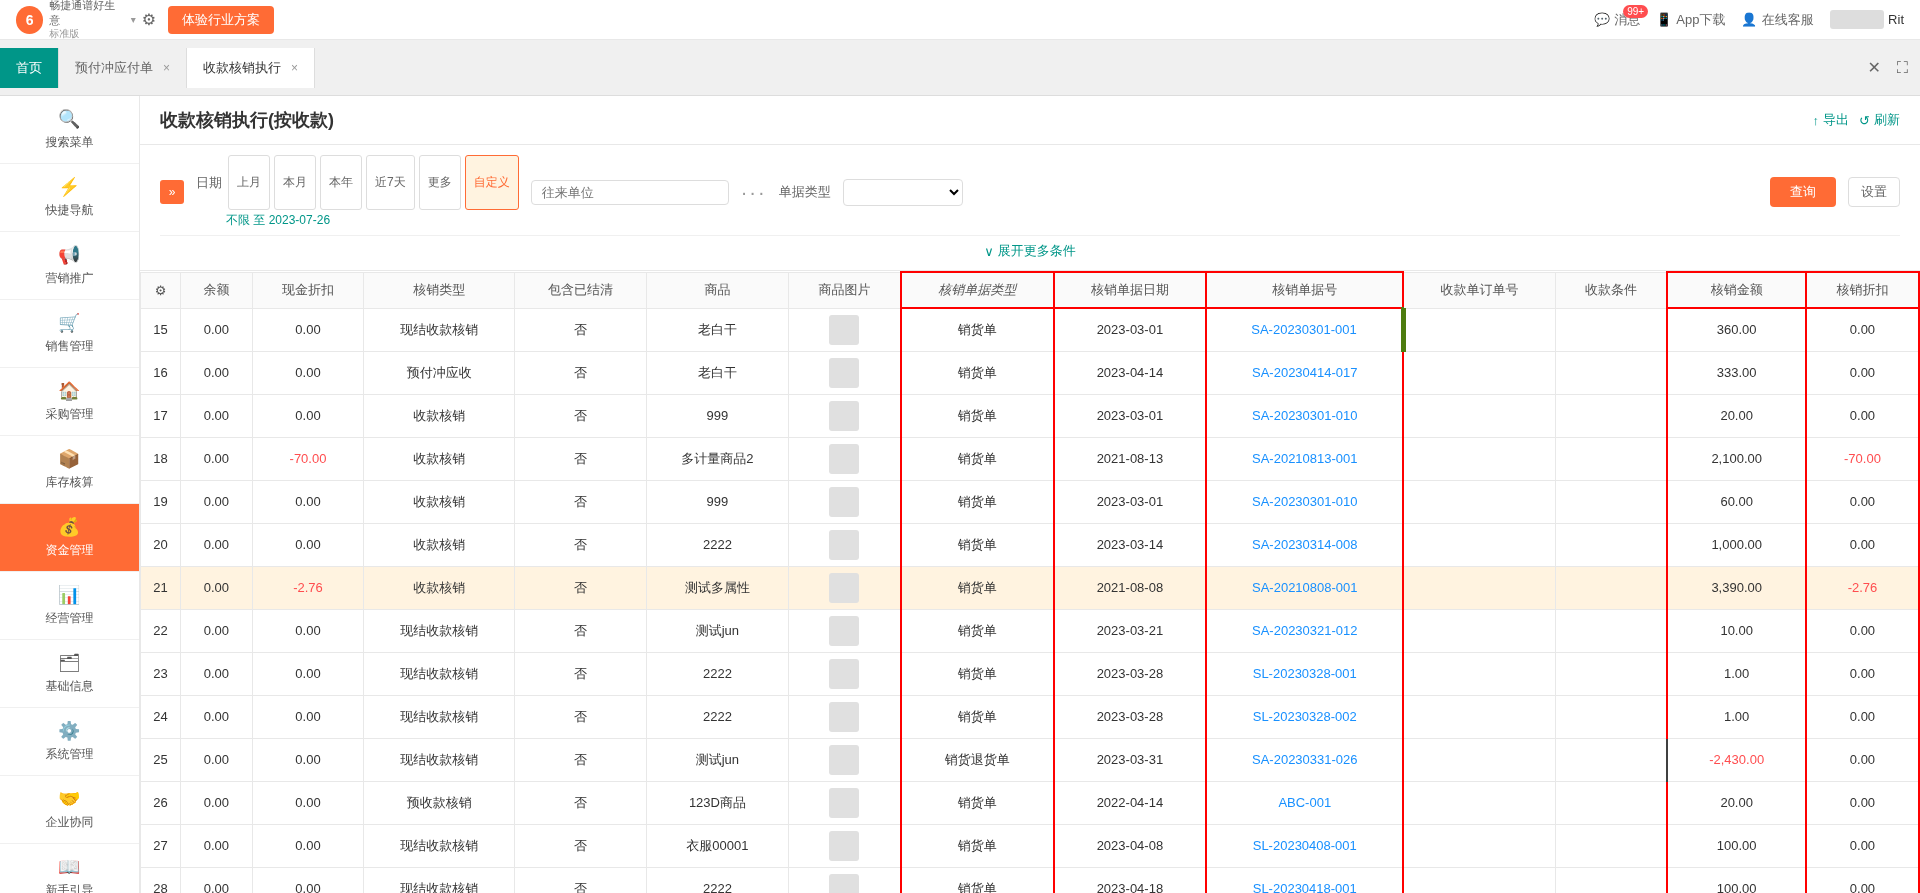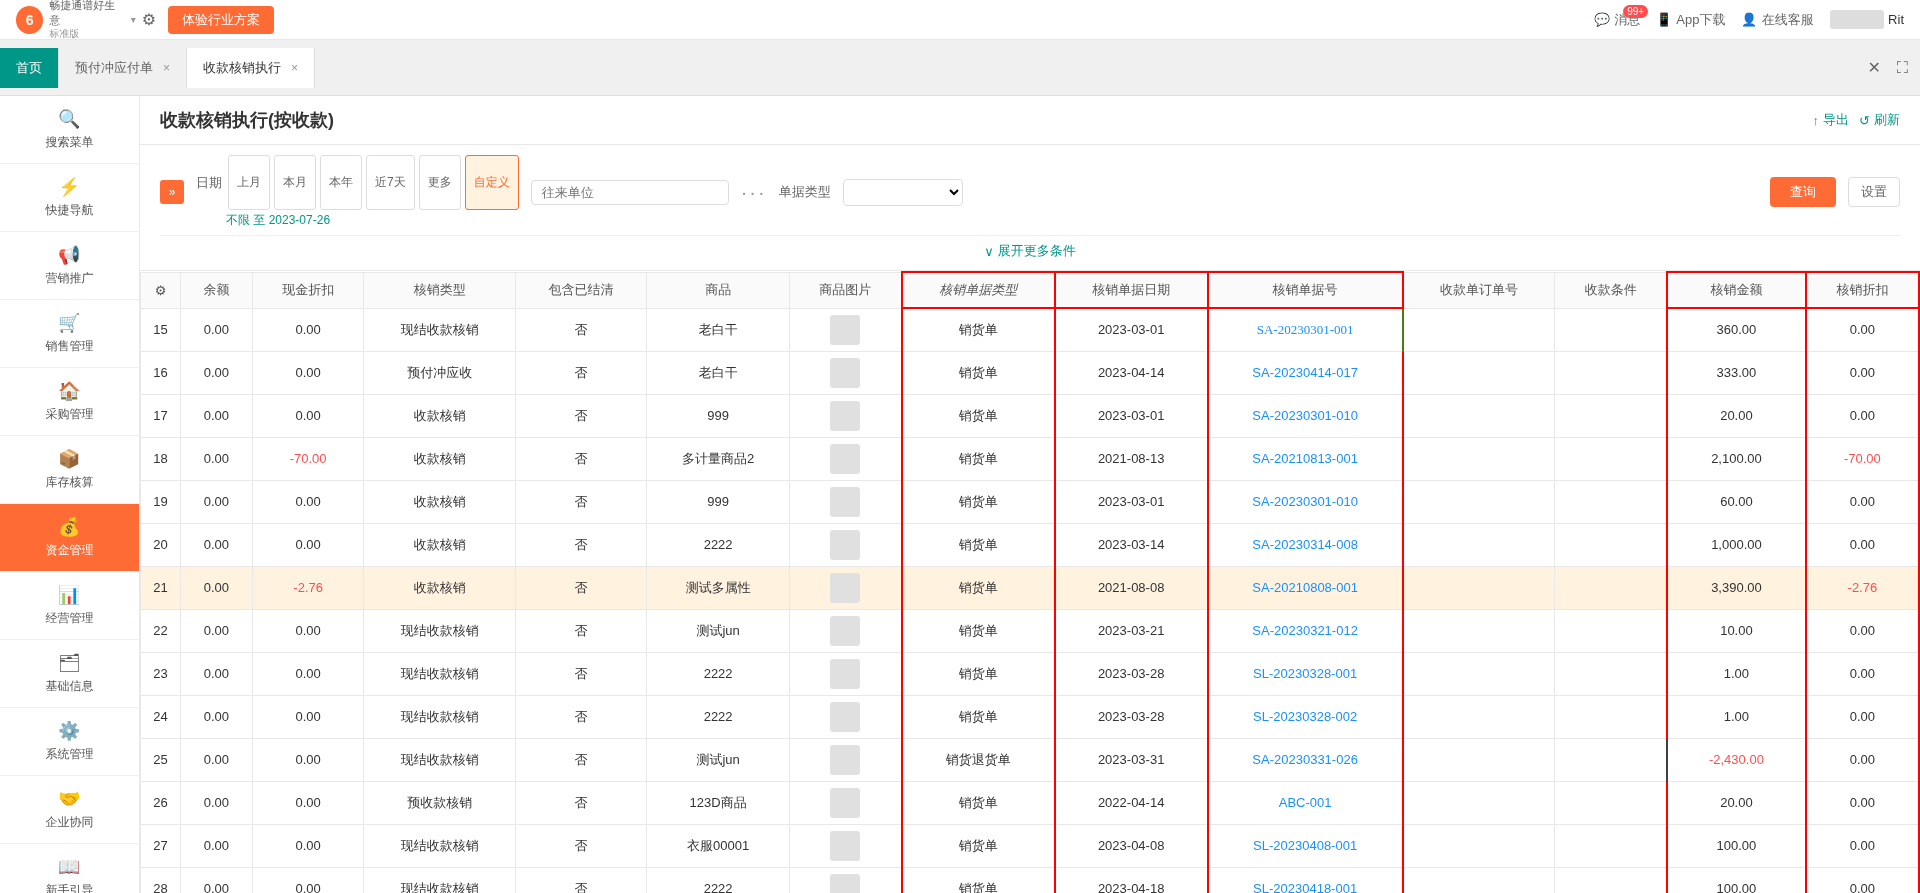--- a/index.html
+++ b/index.html
@@ -275,21 +275,21 @@
         <tr>
     <td>15</td>
     <td>0.00</td>
     <td class="">0.00</td>
     <td>现结收款核销</td>
     <td>否</td>
     <td>老白干</td>
     <td><span class="img-placeholder"></span></td>
     <td style="border-left:2px solid red; border-right:2px solid red;">销货单</td>
     <td style="border-left:2px solid red; border-right:2px solid red;">2023-03-01</td>
-    <td style="border-left:2px solid red; border-right:2px solid #4d7c0f;font-family:Liberation Serif, serif;"><a class="link-text">SA-20230301-001</a></td>
+    <td style="border-left:2px solid red; border-right:5px solid #4d7c0f;"><a class="link-text">SA-20230301-001</a></td>
     <td></td>
     <td></td>
     <td style="border-left:2px solid red; border-right:2px solid red;" class="">360.00</td>
     <td style="border-left:2px solid red; border-right:2px solid red;" class="">0.00</td>
   </tr>
             <tr>
     <td>16</td>
     <td>0.00</td>
     <td class="">0.00</td>
     <td>预付冲应收</td>

